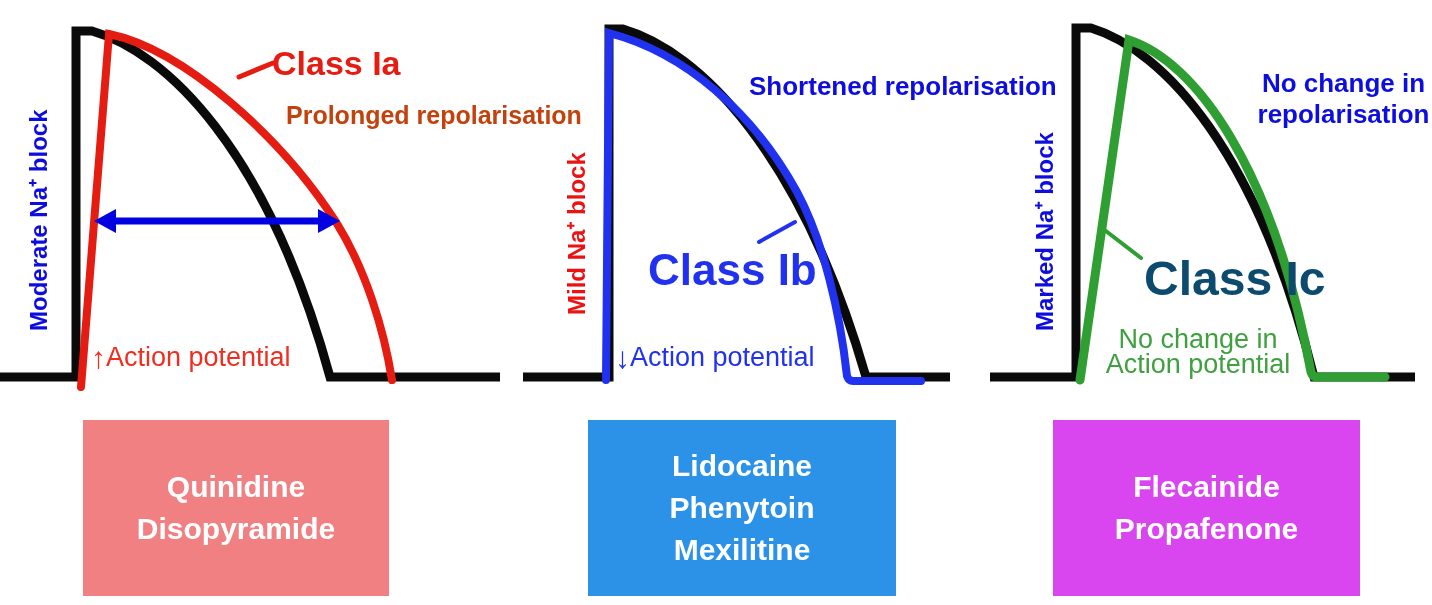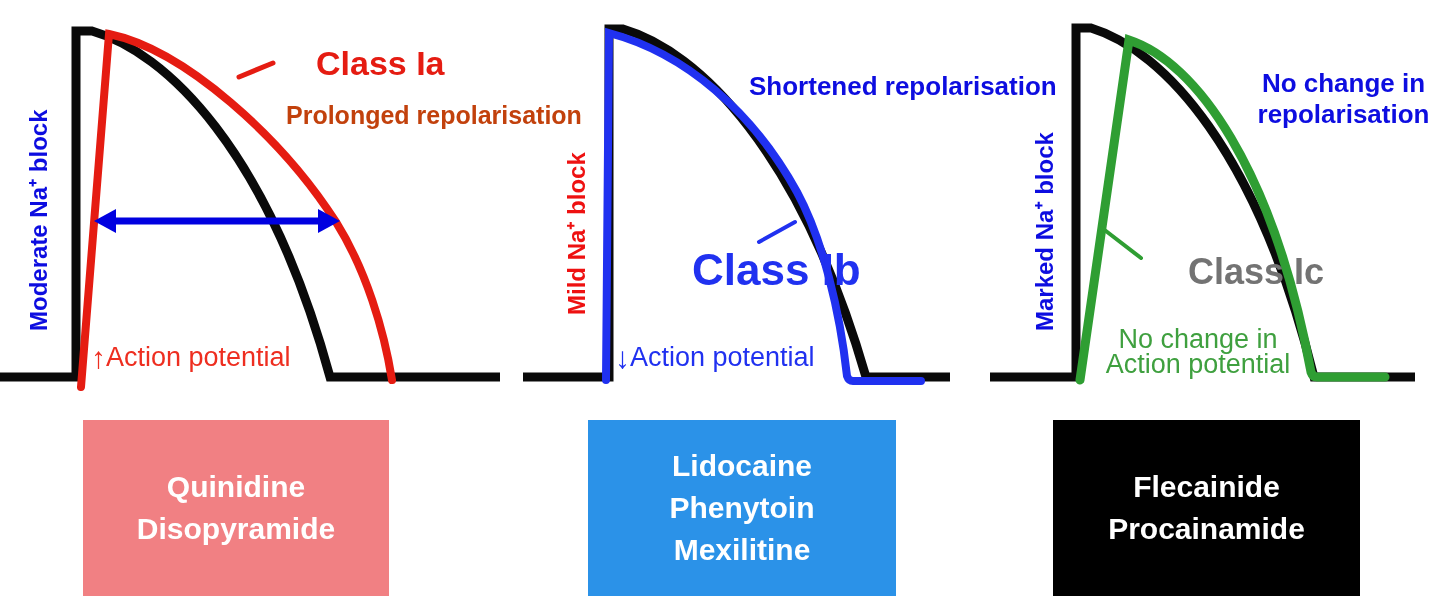--- a/index.html
+++ b/index.html
@@ -14,21 +14,21 @@
   .label{position:absolute;white-space:nowrap;}
   .vlabel{
     position:absolute;
     writing-mode:vertical-rl;
     transform:rotate(180deg);
     text-align:center;
     font-weight:bold;
     font-size:24px;
     white-space:nowrap;
   }
-  .class-label{font-weight:bold;font-size:34px;margin-left:44px;}
+  .class-label{font-weight:bold;font-size:34px;}
   .note{font-weight:bold;font-size:26px;}
   .ap-note{font-size:27px;}
   .ap-arrow{font-size:30px;font-weight:bold;line-height:1;vertical-align:-2px;}
   .note-block{position:absolute;text-align:center;font-weight:bold;font-size:26px;line-height:31px;}
   .ap-block{position:absolute;text-align:center;font-size:27px;line-height:25px;}
   .drug-box{
     position:absolute;
     top:420px;height:176px;
     display:flex;flex-direction:column;
     align-items:center;justify-content:center;
@@ -73,21 +73,21 @@
   <div class="label class-label" style="left:648px;top:245px;color:#2031f0;font-size:44px;">Class Ib</div>
 
   <div class="label note" style="left:749px;top:71px;color:#0d0de0;text-align:center;">Shortened repolarisation</div>
 
   <div class="label ap-note" style="left:615px;top:342px;color:#2031f0;">
     <span class="ap-arrow">↓</span><span>Action potential</span>
   </div>
 
   <div class="vlabel" style="left:1028px;top:128px;height:208px;color:#0d0de0;">Marked Na⁺ block</div>
 
-  <div class="label class-label" style="left:1144px;top:251px;color:#737373;font-size:36px;">Class Ic</div>
+  <div class="label class-label" style="left:1144px;top:251px;color:#0c4a6e;font-size:48px;">Class Ic</div>
 
   <div class="note-block" style="left:1255px;top:68px;width:177px;color:#0d0de0;">
     <div>No change in</div>
     <div>repolarisation</div>
   </div>
 
   <div class="ap-block" style="left:1092px;top:327px;width:212px;color:#3fa03f;">
     <div>No change in</div>
     <div>Action potential</div>
   </div>
@@ -96,18 +96,18 @@
     <div>Quinidine</div>
     <div>Disopyramide</div>
   </div>
 
   <div class="drug-box" style="left:588px;width:308px;background:#2b92e8;">
     <div>Lidocaine</div>
     <div>Phenytoin</div>
     <div>Mexilitine</div>
   </div>
 
-  <div class="drug-box" style="left:1053px;width:307px;background:#000000;">
+  <div class="drug-box" style="left:1053px;width:307px;background:#d946ef;">
     <div>Flecainide</div>
-    <div>Procainamide</div>
+    <div>Propafenone</div>
   </div>
 
 </div>
 
 </body></html>

